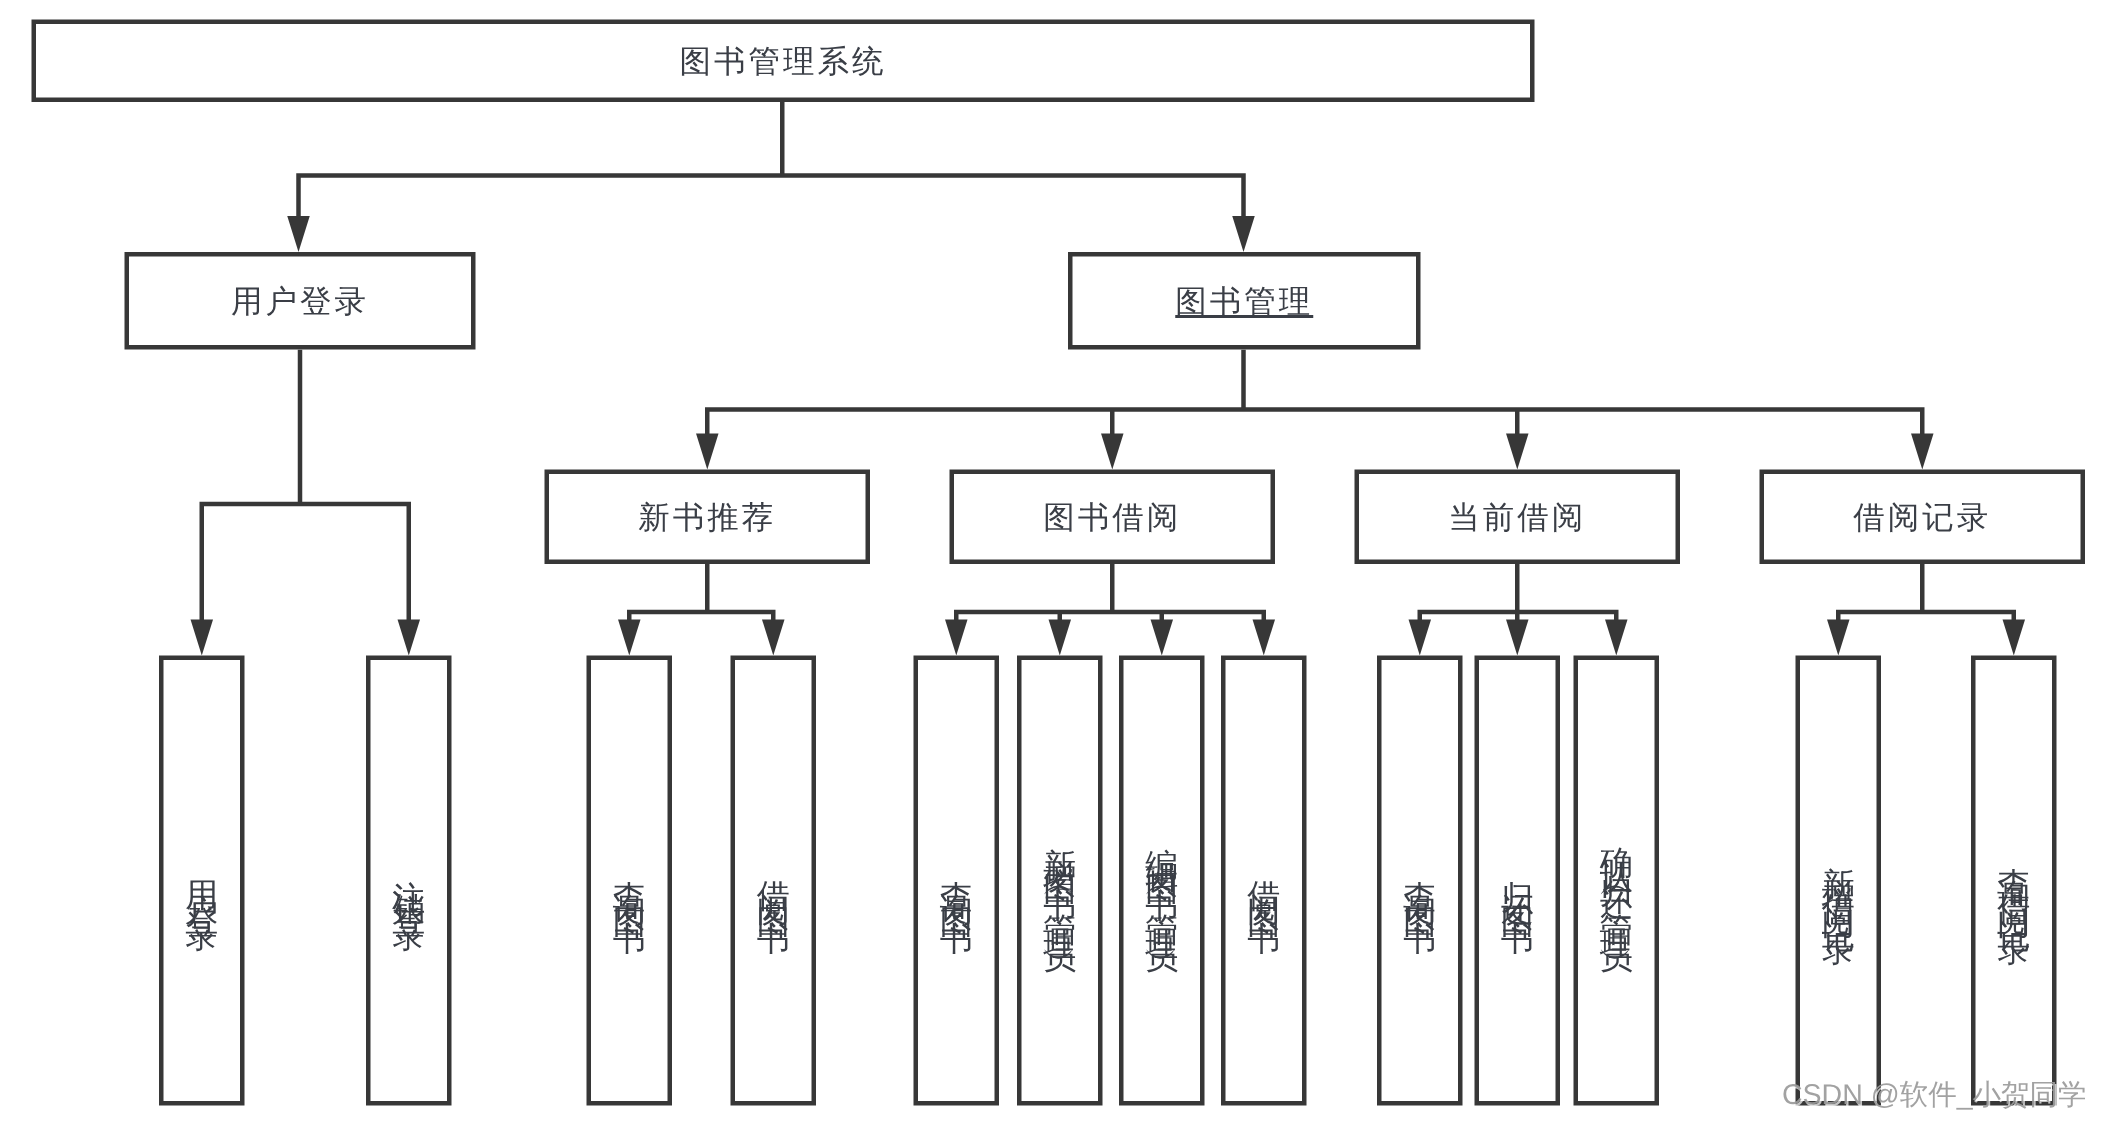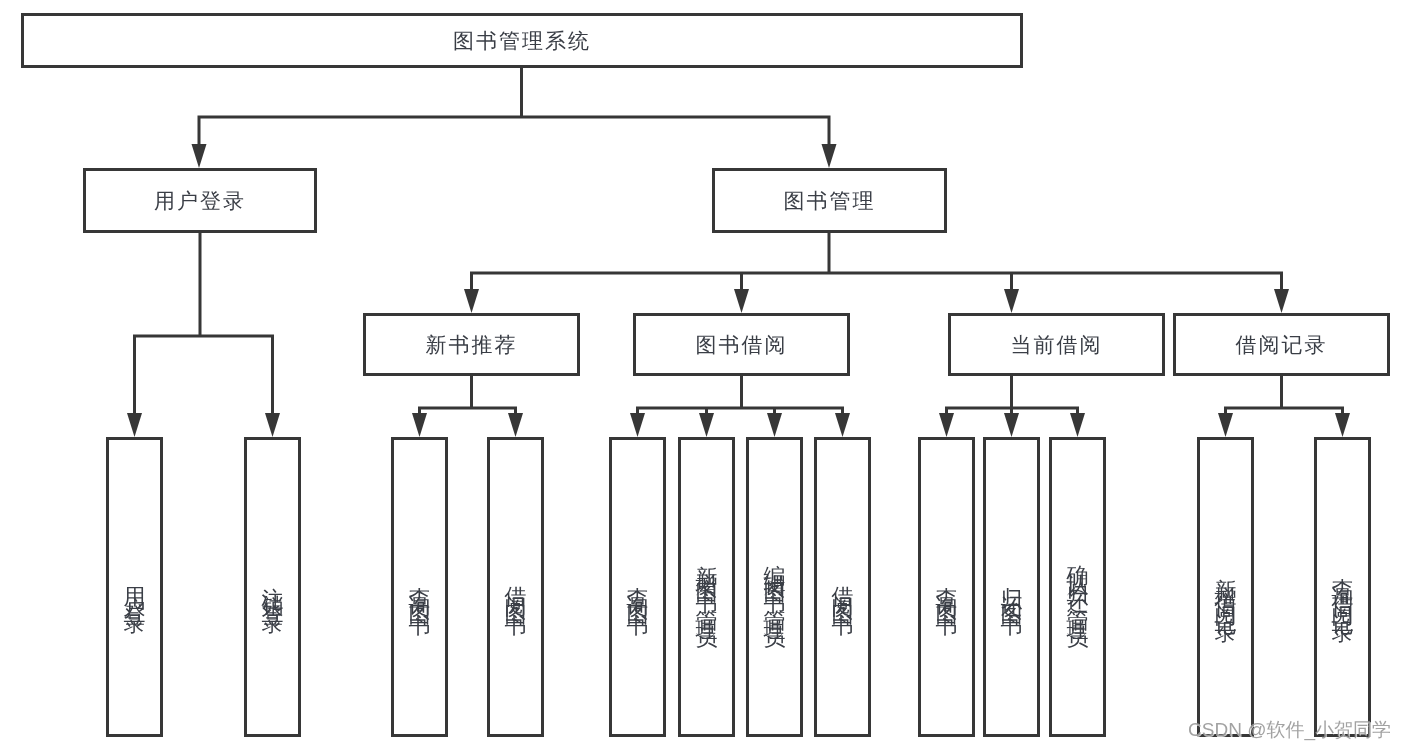--- a/index.html
+++ b/index.html
@@ -15,24 +15,24 @@
     color:#3a3e46;
   }
   .box.h span { font-size:21px; letter-spacing:2px; white-space:nowrap; }
   .box.v span {
     writing-mode:vertical-rl; text-orientation:mixed;
     font-size:22px; letter-spacing:9px; line-height:1;
   }
   
   .n-root { left:21px;  top:13px;  width:1002px; height:55px; }
   .n-l2a  { left:83px;  top:168px; width:234px;  height:65px; }
-  .n-l2b  { left:712px; top:168px; width:235px;  height:65px; }
+  .n-l2b  { left:712px; top:168px; width:235px;  height:65px;text-decoration:underline; }
   .n-l3a  { left:363px;  top:313px; width:217px; height:63px; }
   .n-l3b  { left:633px;  top:313px; width:217px; height:63px; }
-  .n-l3c  { left:948px;  top:313px; width:217px; height:63px;justify-content:center; }
+  .n-l3c  { left:903px;  top:313px; width:217px; height:63px;justify-content:center; }
   .n-l3d  { left:1173px; top:313px; width:217px; height:63px; }
   .leaf   { top:437px; width:57px; height:300px; }
   .n-g1a { left:106px; }  .n-g1b { left:244px; }
   .n-g2a { left:391px; }  .n-g2b { left:487px; }
   .n-g3a { left:609px; }  .n-g3b { left:678px; }
   .n-g3c { left:746px; }  .n-g3d { left:814px; }
   .n-g4a { left:918px; }  .n-g4b { left:983px; }  .n-g4c { left:1049px; }
   .n-g5a { left:1197px; } .n-g5b { left:1314px; }
   .watermark {
     position:absolute; right:14px; bottom:4px; z-index:2;

